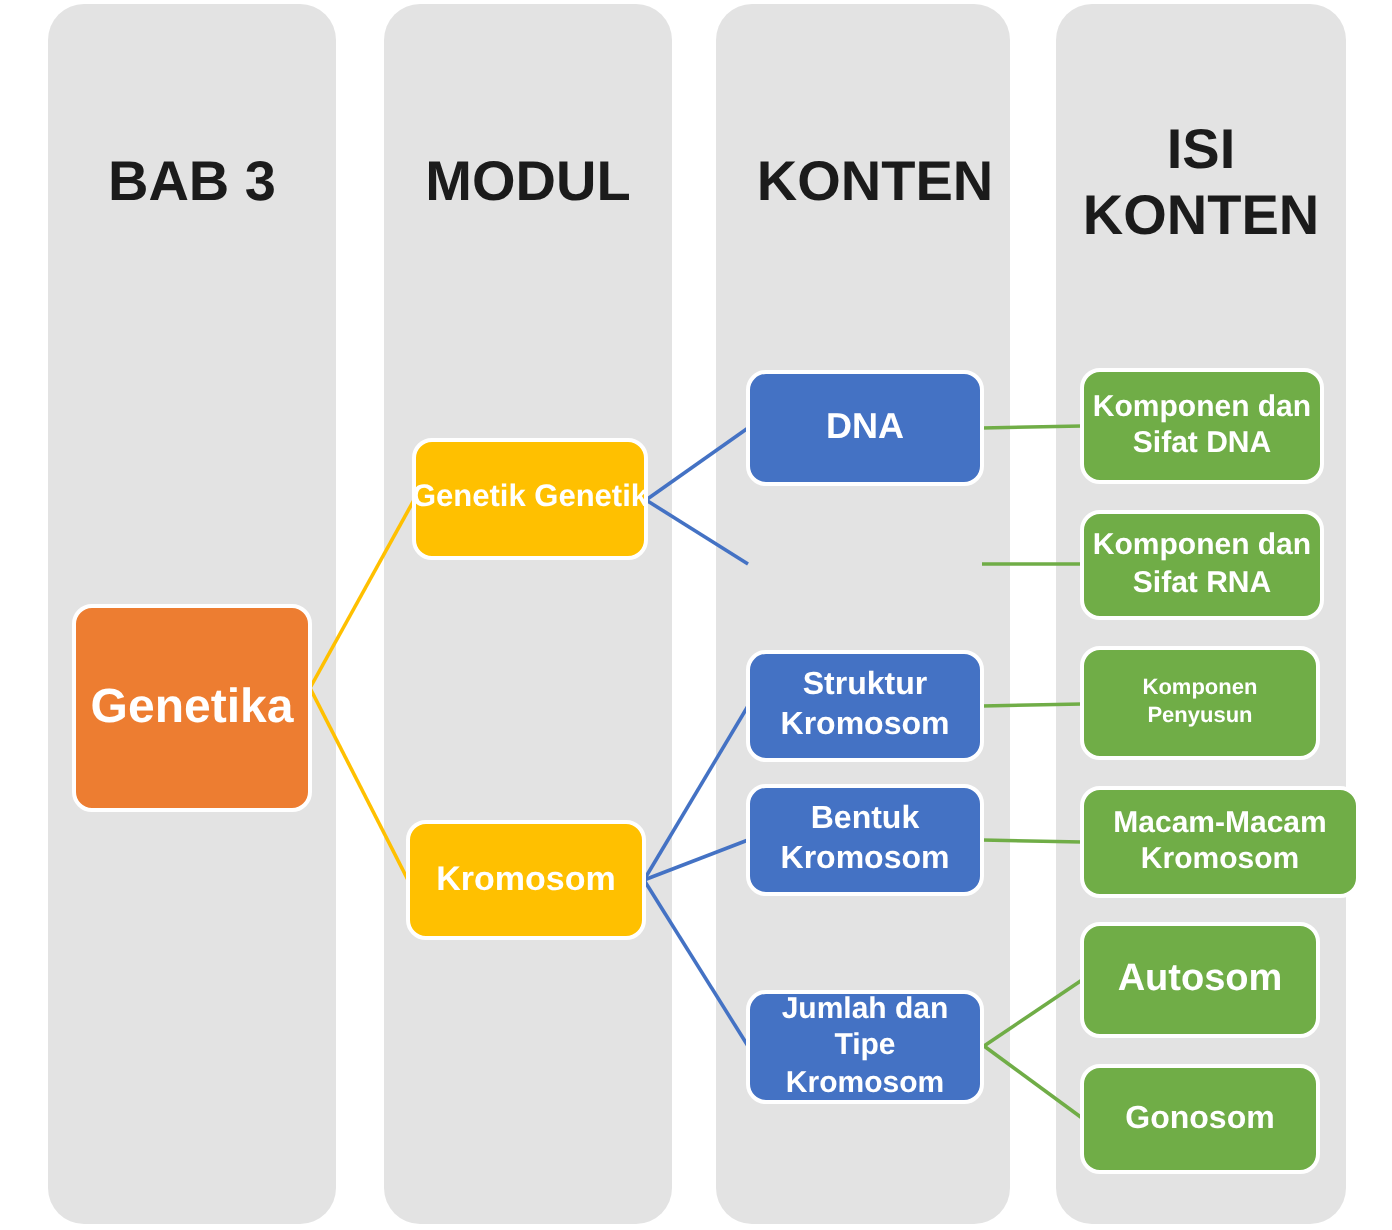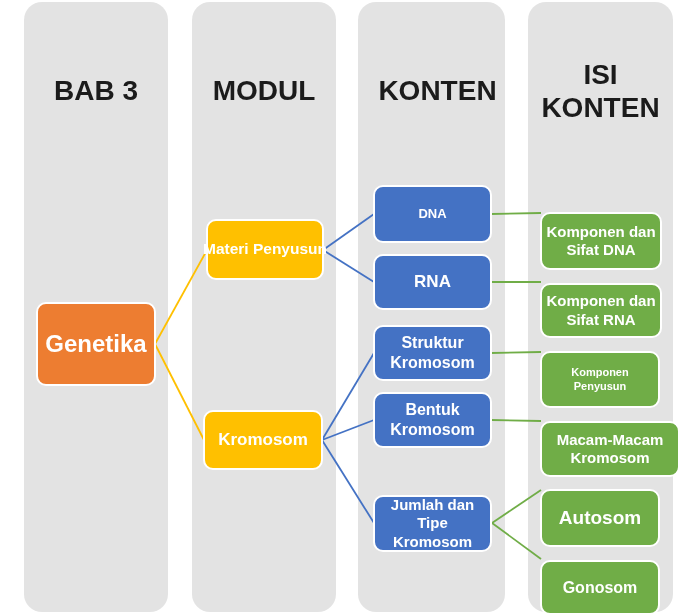--- a/index.html
+++ b/index.html
@@ -63,26 +63,26 @@
     border-radius:10px;
     color:var(--box-text);
     font-weight:bold;
     text-align:center;
     line-height:1.22;
     padding:2px 3px;
   }
   .node-orange{background:var(--orange);}
   .node-gold{background:var(--gold);}
   .node-blue{background:var(--blue);}
-  .node-green{background:var(--green);margin-top:28px;}
+  .node-green{background:var(--green);}
 
-  .n-genetika{left:36px;top:302px;width:120px;height:84px;font-size:24px;}
+  .n-genetika{left:36px;top:302px;width:120px;height:104px;font-size:24px;}
   .n-materi-genetik{left:206px;top:219px;width:118px;height:61px;font-size:15.5px;white-space:nowrap;}
   .n-kromosom{left:203px;top:410px;width:120px;height:60px;font-size:17px;}
-  .n-dna{left:373px;top:185px;width:119px;height:58px;font-size:13px;}
+  .n-dna{left:373px;top:185px;width:119px;height:58px;font-size:18px;}
   .n-rna{left:373px;top:254px;width:119px;height:56px;font-size:17px;}
   .n-struktur{left:373px;top:325px;width:119px;height:56px;font-size:16px;}
   .n-bentuk{left:373px;top:392px;width:119px;height:56px;font-size:16px;}
   .n-jumlah{left:373px;top:495px;width:119px;height:57px;font-size:15px;}
   .n-komp-dna{left:540px;top:184px;width:122px;height:58px;font-size:15px;}
   .n-komp-rna{left:540px;top:255px;width:122px;height:55px;font-size:15px;}
   .n-komp-penyusun{left:540px;top:323px;width:120px;height:57px;font-size:11px;}
   .n-macam{left:540px;top:393px;width:140px;height:56px;font-size:15px;}
   .n-autosom{left:540px;top:461px;width:120px;height:58px;font-size:19px;}
   .n-gonosom{left:540px;top:532px;width:120px;height:55px;font-size:16px;}
@@ -116,34 +116,31 @@
     <line class="wire wire-green" x1="491" y1="420" x2="541" y2="421"></line>
     <line class="wire wire-green" x1="492" y1="523" x2="541" y2="490"></line>
     <line class="wire wire-green" x1="492" y1="523" x2="541" y2="559"></line>
   </svg>
 
   <div class="node node-orange n-genetika">
     <span>Genetika</span>
   </div>
 
   <div class="node node-gold n-materi-genetik">
-    <span>Materi Penyusun</span>
+    <span>Genetik Genetik</span>
   </div>
 
   <div class="node node-gold n-kromosom">
     <span>Kromosom</span>
   </div>
 
   <div class="node node-blue n-dna">
     <span>DNA</span>
   </div>
 
-  <div class="node node-blue n-rna">
-    <span>RNA</span>
-  </div>
 
   <div class="node node-blue n-struktur">
     <span>Struktur Kromosom</span>
   </div>
 
   <div class="node node-blue n-bentuk">
     <span>Bentuk Kromosom</span>
   </div>
 
   <div class="node node-blue n-jumlah">

